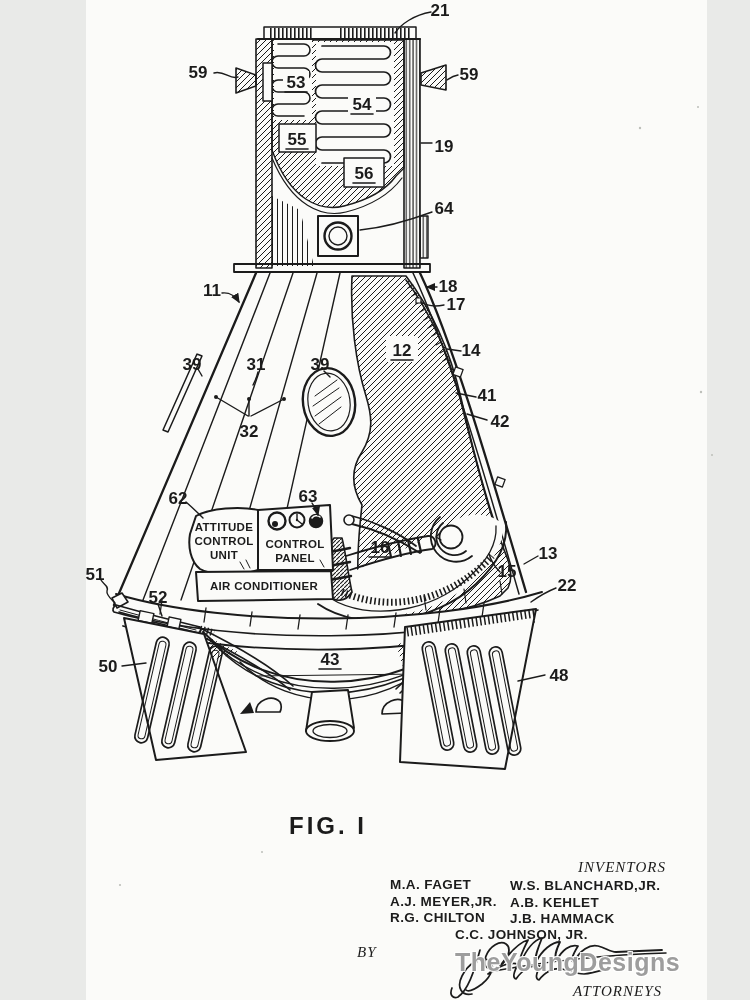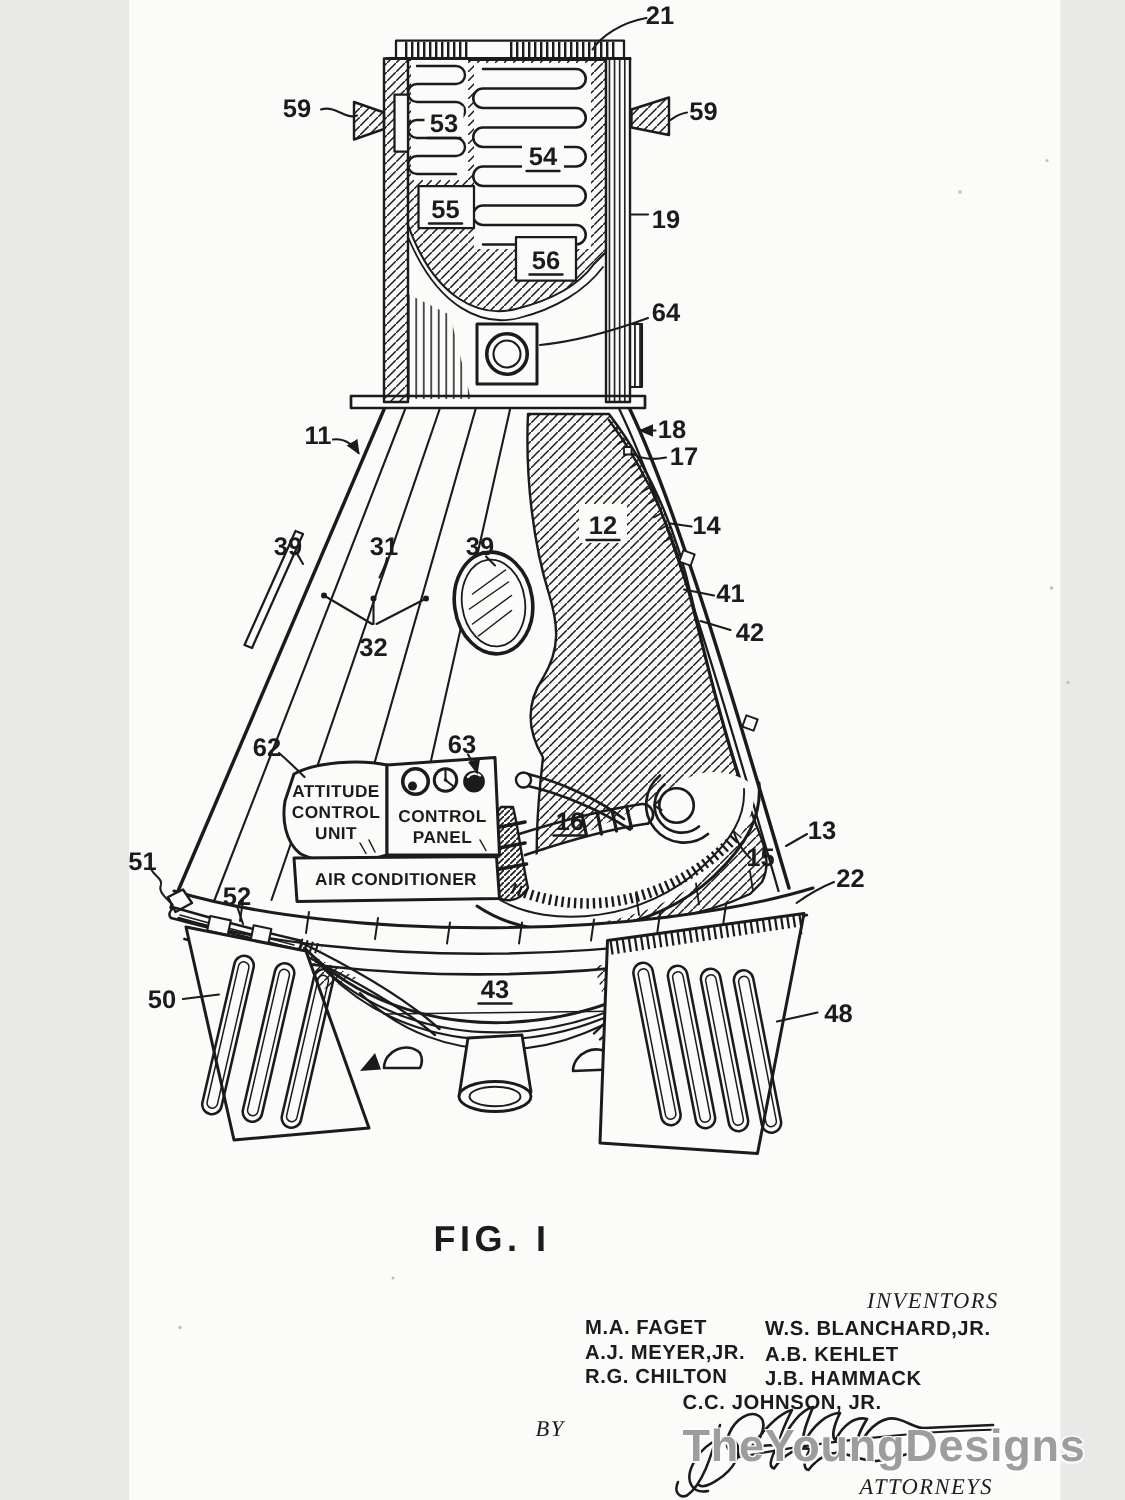--- a/index.html
+++ b/index.html
@@ -11,21 +11,21 @@
   #paper{position:absolute;left:86px;top:0;width:621px;height:1000px;background:#fbfbf9;}
   #drawing{position:absolute;left:0;top:0;}
   text{fill:#1b1b1b;}
   .ref{font-family:"Liberation Sans",sans-serif;font-weight:bold;font-size:17px;}
   .boxlbl{font-family:"Liberation Sans",sans-serif;font-weight:bold;font-size:11.5px;letter-spacing:.3px;}
   .figcap{font-family:"Liberation Sans",sans-serif;font-weight:bold;font-size:24px;letter-spacing:3px;}
   .inv{font-family:"Liberation Sans",sans-serif;font-weight:bold;font-size:13.5px;letter-spacing:.4px;}
   .serifit{font-family:"Liberation Serif",serif;font-style:italic;font-size:15px;letter-spacing:1px;}
   #watermark{
     position:absolute;left:455px;top:948px;
-    font-family:"Liberation Sans",sans-serif;font-weight:bold;font-size:30px;letter-spacing:.5px;
+    font-family:"Liberation Sans",sans-serif;font-weight:bold;font-size:25px;letter-spacing:.5px;
     color:rgba(130,130,130,.78);
     text-shadow:-1px -1px 0 rgba(255,255,255,.9),1px -1px 0 rgba(255,255,255,.9),-1px 1px 0 rgba(255,255,255,.9),1px 1px 0 rgba(255,255,255,.9);
   }
 </style>
 </head>
 <body>
 
 <div id="paper"></div>
 
 <svg id="drawing" width="750" height="1000" viewBox="0 0 750 1000" stroke-linecap="round" stroke-linejoin="round">

